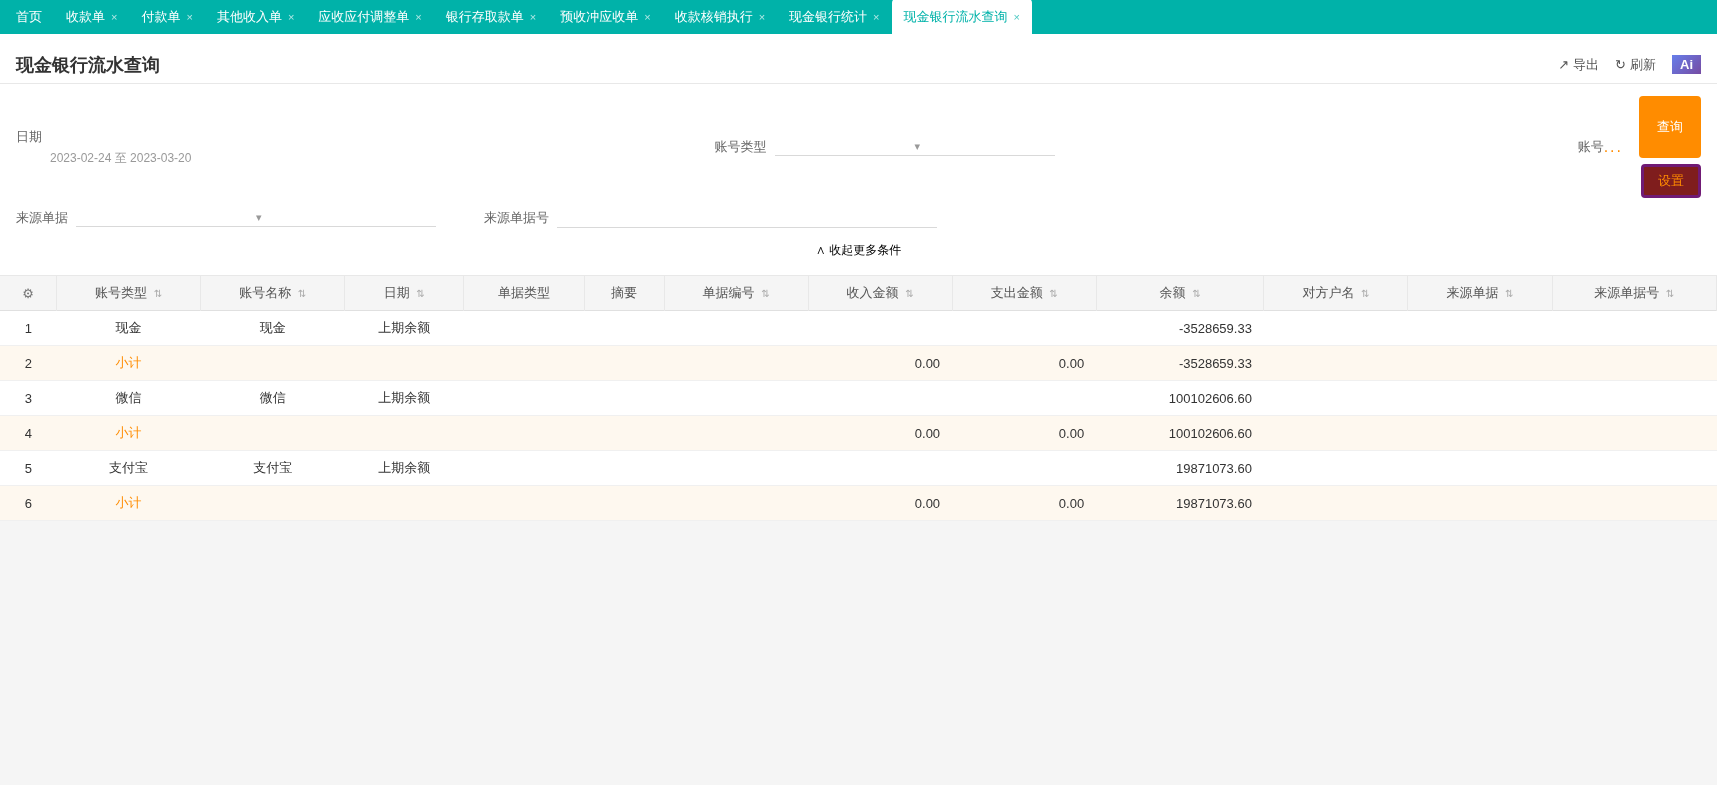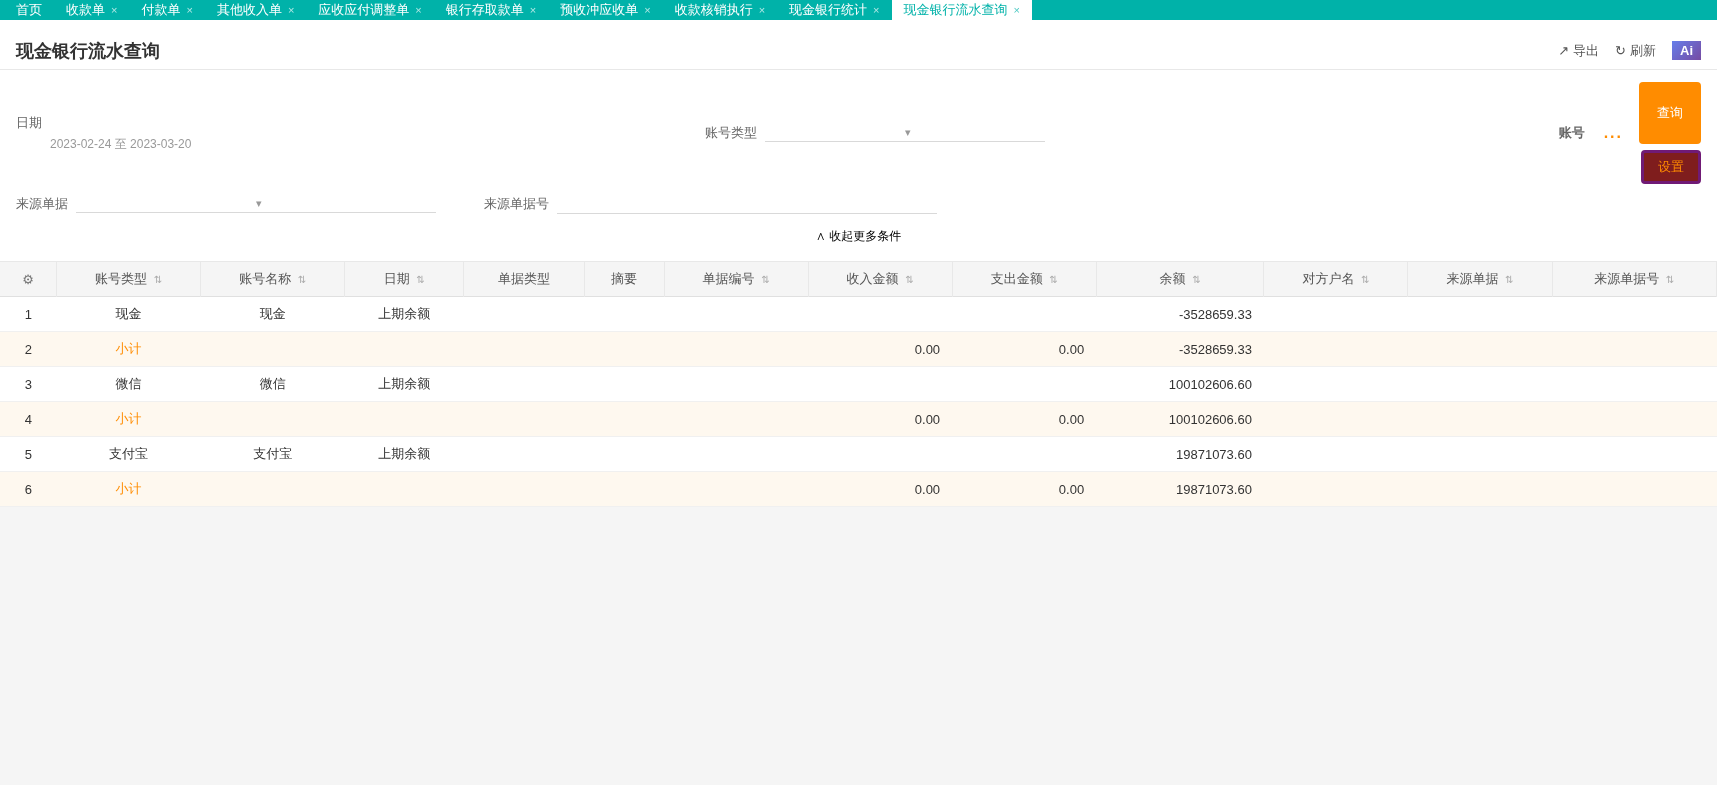--- a/index.html
+++ b/index.html
@@ -3,21 +3,21 @@
   <meta charset="utf-8">
   <style>
     * { box-sizing: border-box; margin: 0; padding: 0; }
     body { font-family: "Microsoft YaHei", Arial, sans-serif; font-size: 13px; background: #f5f5f5; color: #333; }
 
     
     .top-nav {
       background: #00b2a9;
       display: flex;
       align-items: center;
-      height: 20px;
+      height: 34px;
       padding: 0 4px;
       overflow: hidden;
     }
     .nav-item {
       color: #fff;
       padding: 0 12px;
       height: 36px;
       line-height: 36px;
       cursor: pointer;
       white-space: nowrap;
@@ -301,21 +301,21 @@
     <div style="display:flex;align-items:center;gap:8px;">
       <span class="filter-label">账号类型</span>
       <div class="filter-select" style="min-width:280px;">
         <span></span>
         <span class="arrow">▾</span>
       </div>
     </div>
 
     <div style="flex:1;"></div>
 
-    <div style="display:flex;align-items:flex-end;gap:19px;font-weight:bold;">
+    <div style="display:flex;align-items:flex-end;gap:0;">
       <span class="filter-label">账号</span>
       <span class="dots-btn">...</span>
     </div>
 
     <div class="filter-actions">
       <button class="btn-query">查询</button>
       <button class="btn-settings">设置</button>
     </div>
   </div>
 

